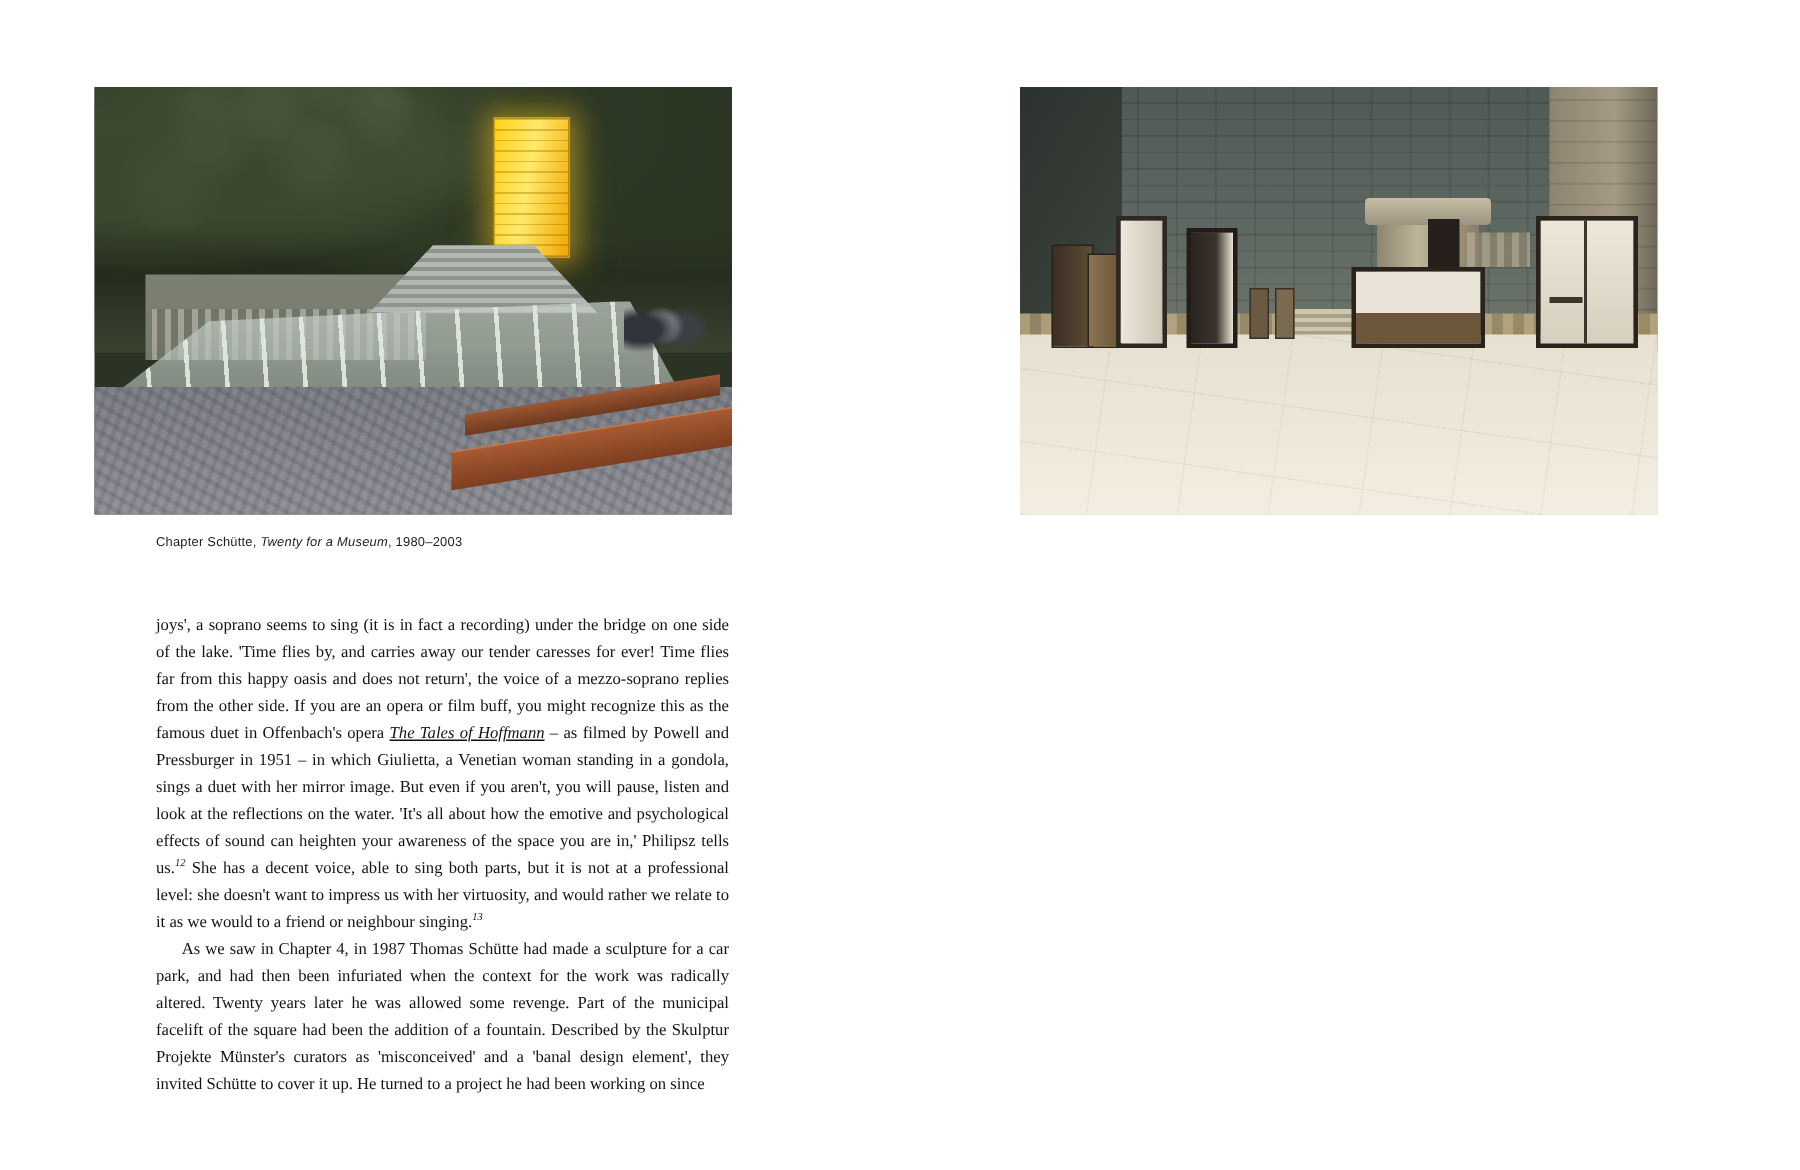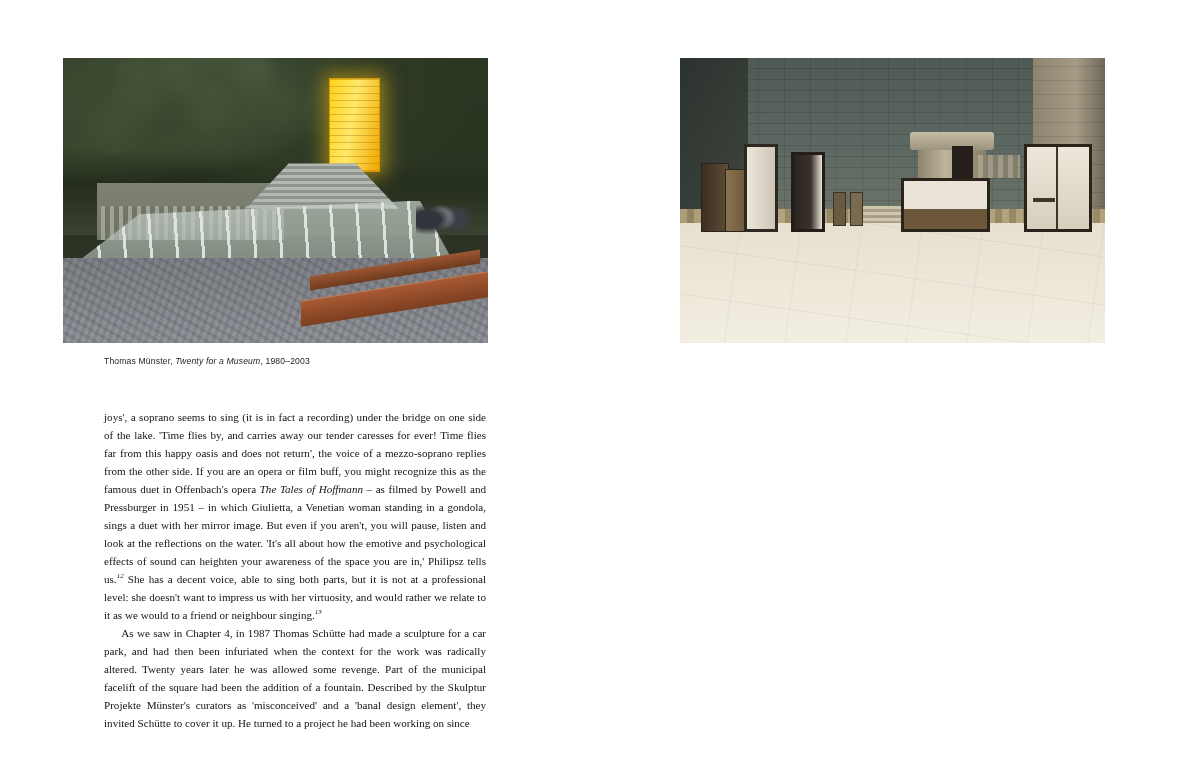--- a/index.html
+++ b/index.html
@@ -197,21 +197,21 @@
     font-family: "Liberation Serif", serif;
     font-size: 11.1px;
     line-height: 18px;
     color: #131313;
     text-align: justify;
     text-justify: inter-word;
   }
   .body-left  { left: 104px; top: 408px; width: 382px; }
   .body p { margin: 0; }
   .body p.indent { text-indent: 1.55em; }
-  .body em { font-style: italic; }
+  .body em { font-style: italic; text-decoration: underline; }
   .body sup { font-size: 7px; vertical-align: super; line-height: 0; font-style: italic; }
 
   
   .foot {
     position: absolute;
     text-align: center;
     font-family: "Liberation Sans", sans-serif;
     color: #1c1c1c;
   }
   .foot-left  { left: 210px; top: 718px; width: 170px; }
@@ -239,21 +239,21 @@
         <div class="sch-glass"></div>
         <div class="sch-mullions"></div>
         <div class="sch-ground"></div>
         <div class="sch-bench2"></div>
         <div class="sch-bench"></div>
         <div class="sch-people"></div>
       </div>
     </div>
 
     <div class="caption cap-left">
-      <div class="cap-line1"><span>Thomas Münster, </span><em>Twenty for a Museum</em><span>, 1980–2003</span></div>
+      <div class="cap-line1"><span>Chapter Schütte, </span><em>Twenty for a Museum</em><span>, 1980–2003</span></div>
     </div>
 
     <div class="body body-left">
       <p><span>joys', a soprano seems to sing (it is in fact a recording) under the bridge on one side of the lake. 'Time flies by, and carries away our tender caresses for ever! Time flies far from this happy oasis and does not return', the voice of a mezzo-soprano replies from the other side. If you are an opera or film buff, you might recognize this as the famous duet in Offenbach's opera </span><em>The Tales of Hoffmann</em><span> – as filmed by Powell and Pressburger in 1951 – in which Giulietta, a Venetian woman standing in a gondola, sings a duet with her mirror image. But even if you aren't, you will pause, listen and look at the reflections on the water. 'It's all about how the emotive and psychological effects of sound can heighten your awareness of the space you are in,' Philipsz tells us.</span><sup>12</sup><span> She has a decent voice, able to sing both parts, but it is not at a professional level: she doesn't want to impress us with her virtuosity, and would rather we relate to it as we would to a friend or neighbour singing.</span><sup>13</sup></p>
       <p class="indent">As we saw in Chapter 4, in 1987 Thomas Schütte had made a sculpture for a car park, and had then been infuriated when the context for the work was radically altered. Twenty years later he was allowed some revenge. Part of the municipal facelift of the square had been the addition of a fountain. Described by the Skulptur Projekte Münster's curators as 'misconceived' and a 'banal design element', they invited Schütte to cover it up. He turned to a project he had been working on since</p>
     </div>
 
   </div>
 
   <div class="page">

